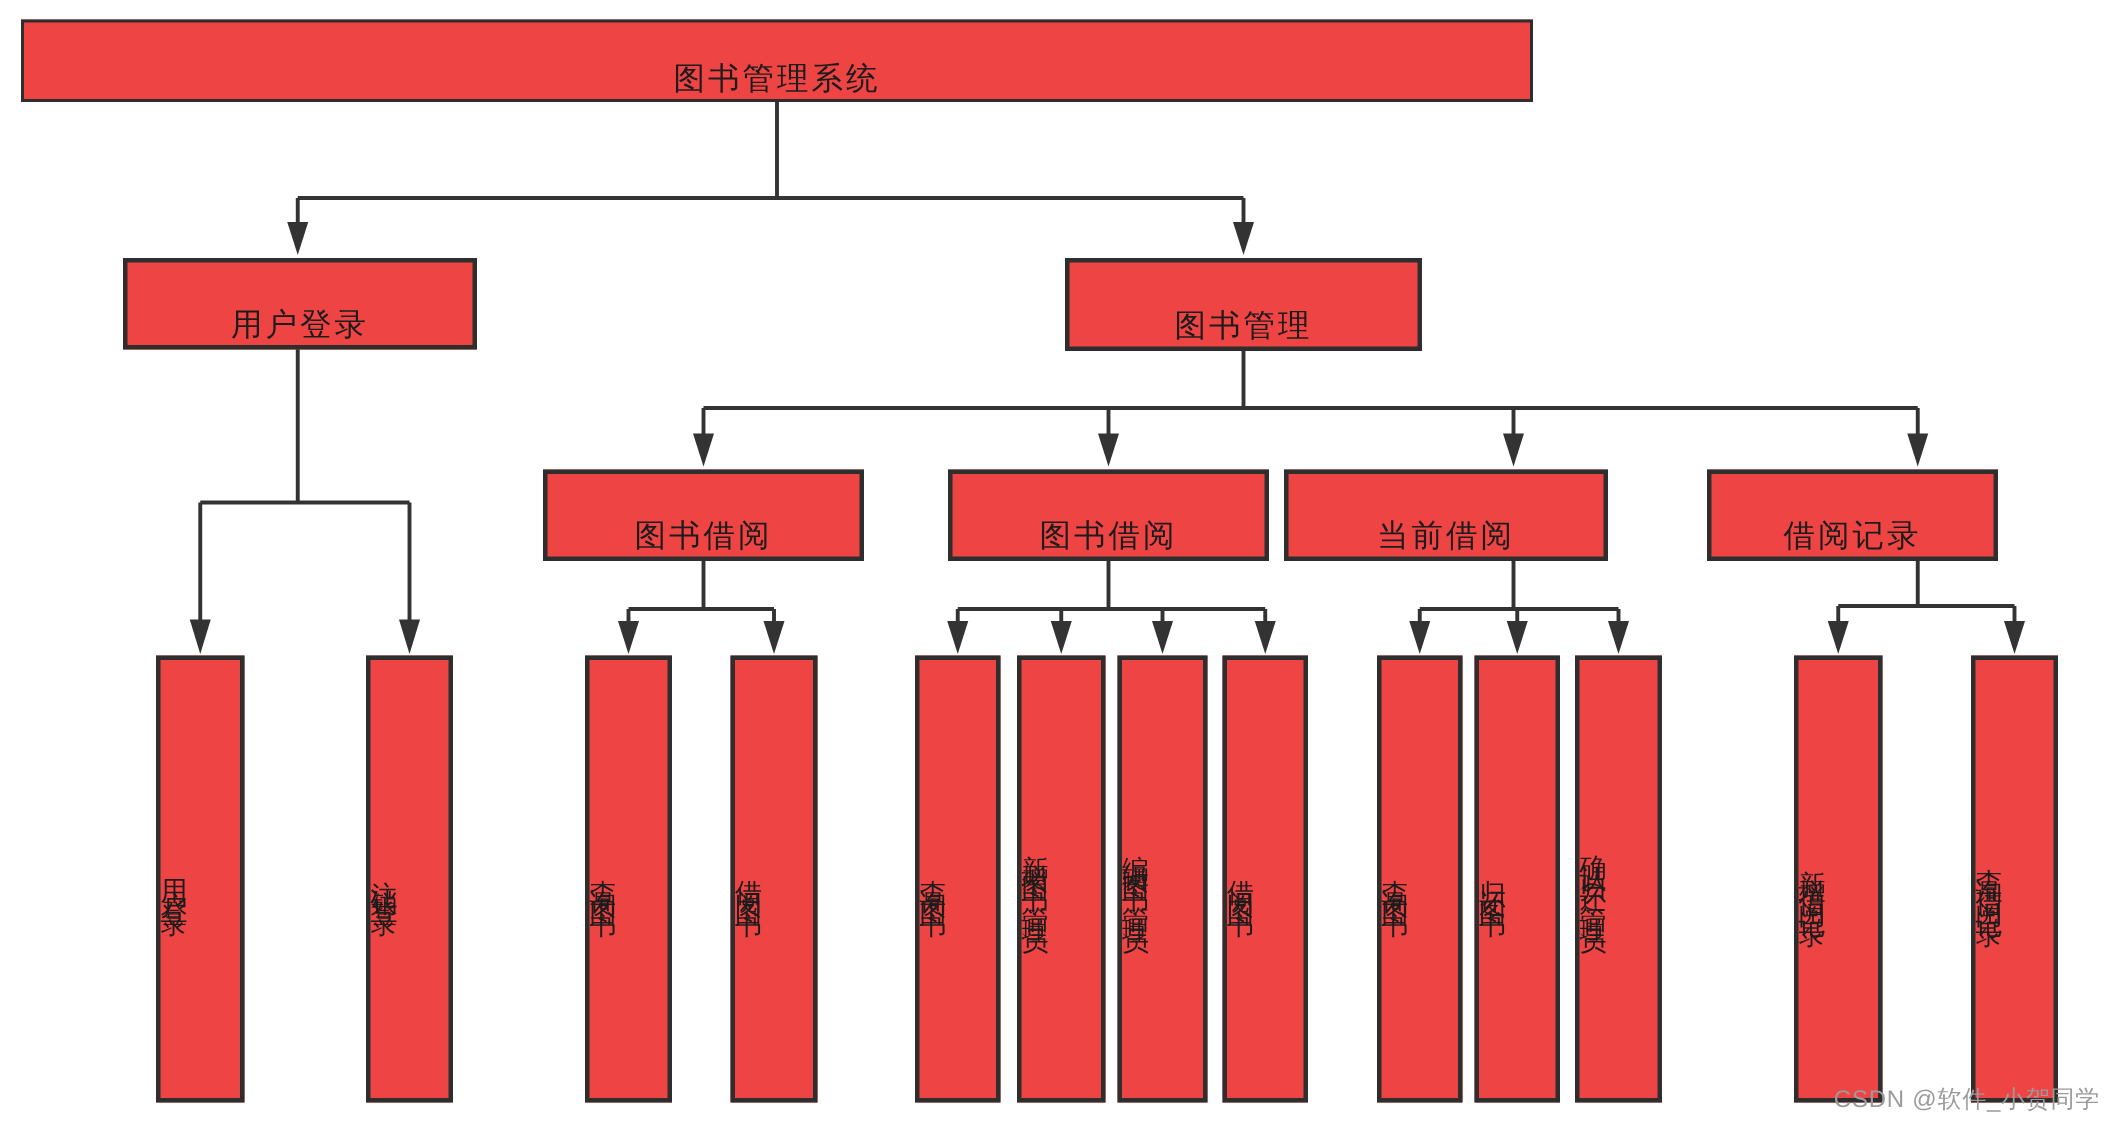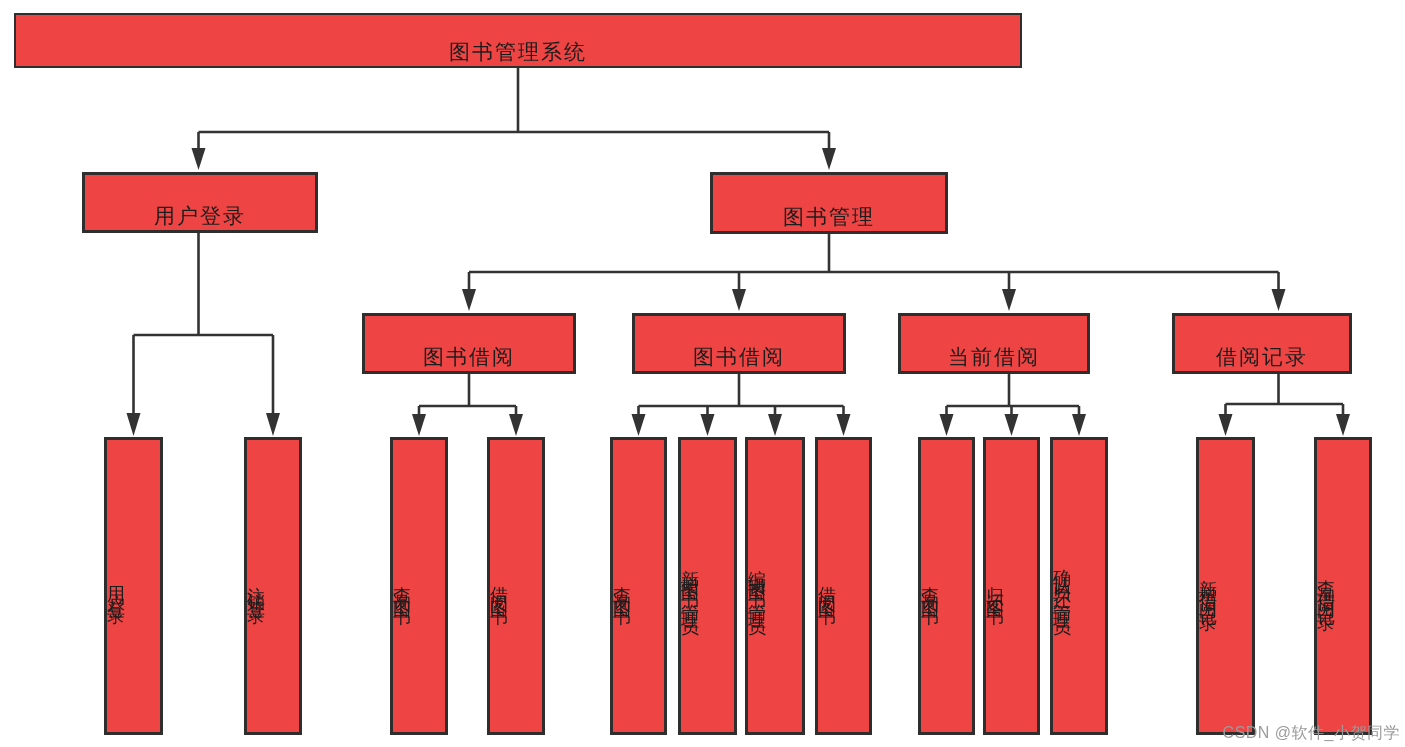--- a/index.html
+++ b/index.html
@@ -150,24 +150,24 @@
   <div class="node h" style="left:710px;top:172px;width:238px;height:62px">
     <span>图书管理</span>
   </div>
 
   <div class="node h" style="left:362px;top:313px;width:214px;height:61px">
     <span>图书借阅</span>
   </div>
   <div class="node h" style="left:632px;top:313px;width:214px;height:61px">
     <span>图书借阅</span>
   </div>
-  <div class="node h" style="left:898px;top:313px;width:192px;height:61px">
+  <div class="node h" style="left:856px;top:313px;width:216px;height:61px">
     <span>当前借阅</span>
   </div>
-  <div class="node h" style="left:1172px;top:313px;width:180px;height:61px">
+  <div class="node h" style="left:1138px;top:313px;width:194px;height:61px">
     <span>借阅记录</span>
   </div>
 
   <div class="node v" style="left:104px;top:437px;width:59px;height:298px">
     <span>用户登录</span>
   </div>
   <div class="node v" style="left:244px;top:437px;width:58px;height:298px">
     <span>注销登录</span>
   </div>
 

